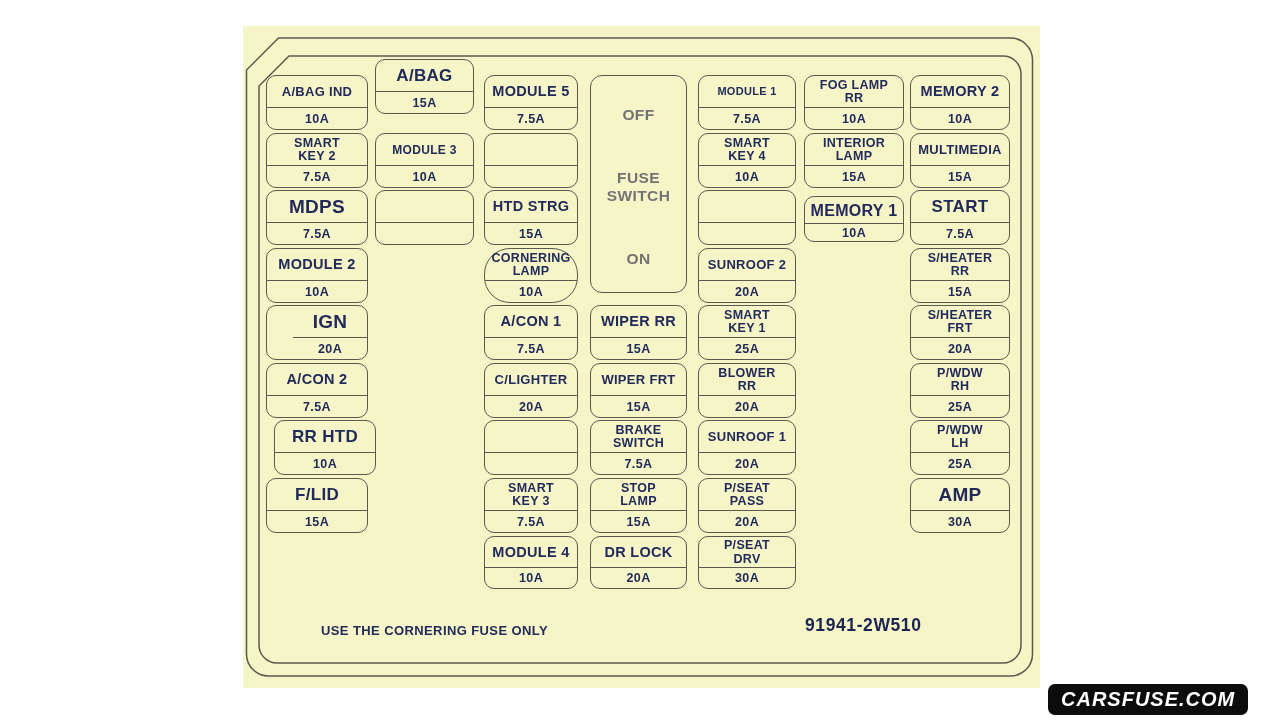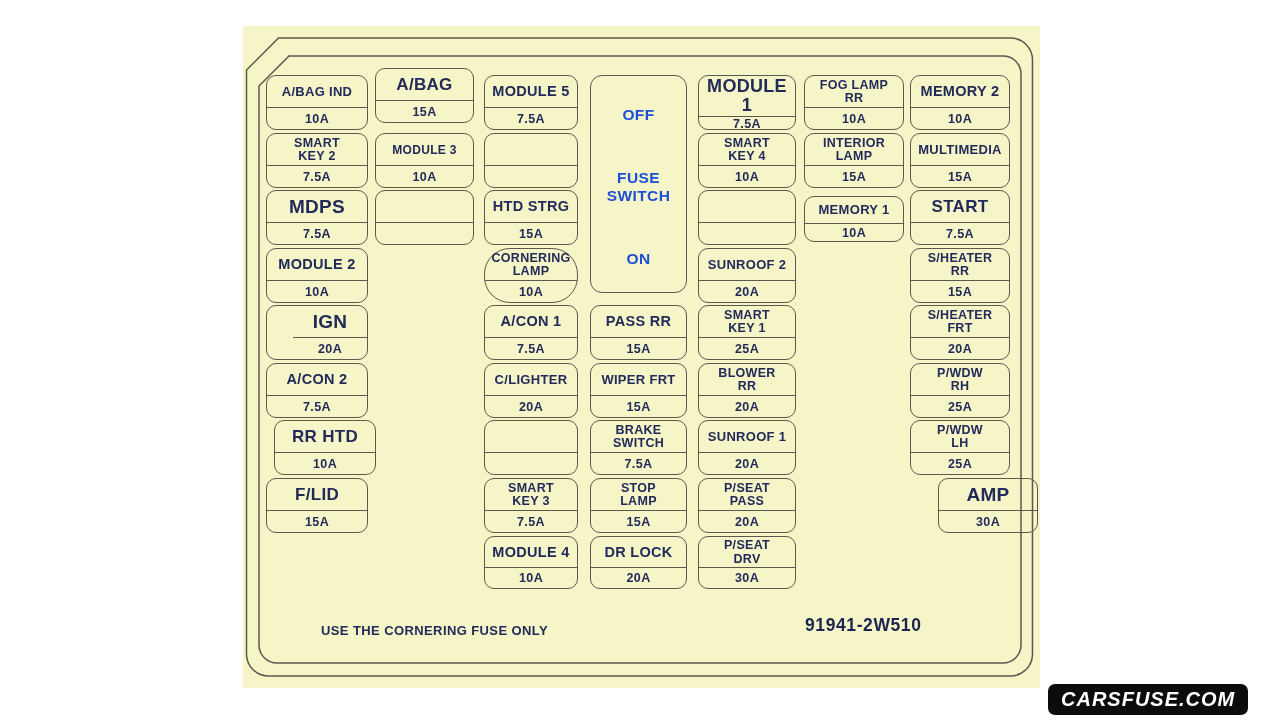--- a/index.html
+++ b/index.html
@@ -29,21 +29,21 @@
   .fuse-amp{
     border-top:1.4px solid #5b594d;
     display:flex;align-items:center;justify-content:center;
     font-weight:bold;font-size:12.5px;letter-spacing:.4px;
   }
   .switch-box{
     position:absolute;left:347px;top:49px;width:97px;height:218px;
     border:1.6px solid #5b594d;border-radius:12px;box-sizing:border-box;
     display:flex;flex-direction:column;justify-content:space-between;
     padding:30px 0 24px 0;
-    color:#1d4ed8;font-weight:bold;font-size:15.5px;text-align:center;
+    color:#737373;font-weight:bold;font-size:15.5px;text-align:center;
     letter-spacing:.4px;
   }
   .switch-mid{white-space:pre-line;line-height:1.15;}
   .bottom-note{
     position:absolute;left:78px;top:597px;
     font-weight:bold;font-size:13px;color:#222a5a;letter-spacing:.4px;
   }
   .part-number{
     position:absolute;left:562px;top:589px;
     font-weight:bold;font-size:17.5px;color:#1c2452;letter-spacing:.6px;
@@ -92,21 +92,21 @@
         <div class="fuse-amp" style="height: 21px;">7.5A</div>
       </div>
       <div class="fuse-box" style="left: 31px; top: 394px; width: 102px; height: 55px;">
         <div class="fuse-label" style="font-size: 17px;">RR HTD</div>
         <div class="fuse-amp" style="height: 21px;">10A</div>
       </div>
       <div class="fuse-box" style="left: 23px; top: 452px; width: 102px; height: 55px;">
         <div class="fuse-label" style="font-size: 17px;">F/LID</div>
         <div class="fuse-amp" style="height: 21px;">15A</div>
       </div>
-      <div class="fuse-box" style="left: 132px; top: 42px; width: 99px; height: 55px;">
+      <div class="fuse-box" style="left: 132px; top: 33px; width: 99px; height: 55px;">
         <div class="fuse-label" style="font-size: 17px;">A/BAG</div>
         <div class="fuse-amp" style="height: 21px;">15A</div>
       </div>
       <div class="fuse-box" style="left: 132px; top: 107px; width: 99px; height: 55px;">
         <div class="fuse-label" style="font-size: 12px;">MODULE 3</div>
         <div class="fuse-amp" style="height: 21px;">10A</div>
       </div>
       <div class="fuse-box" style="left: 132px; top: 164px; width: 99px; height: 55px;">
         <div class="fuse-label" style="font-size: 17px;"></div>
         <div class="fuse-amp" style="height: 21px;"></div>
@@ -143,21 +143,21 @@
       <div class="fuse-box" style="left: 241px; top: 452px; width: 94px; height: 55px;">
         <div class="fuse-label" style="font-size: 12.5px;">SMART
 KEY 3</div>
         <div class="fuse-amp" style="height: 21px;">7.5A</div>
       </div>
       <div class="fuse-box" style="left: 241px; top: 510px; width: 94px; height: 53px;">
         <div class="fuse-label" style="font-size: 14.5px;">MODULE 4</div>
         <div class="fuse-amp" style="height: 20px;">10A</div>
       </div>
       <div class="fuse-box" style="left: 347px; top: 279px; width: 97px; height: 55px;">
-        <div class="fuse-label" style="font-size: 14.5px;">PASS RR</div>
+        <div class="fuse-label" style="font-size: 14.5px;">WIPER RR</div>
         <div class="fuse-amp" style="height: 21px;">15A</div>
       </div>
       <div class="fuse-box" style="left: 347px; top: 337px; width: 97px; height: 55px;">
         <div class="fuse-label" style="font-size: 13px;">WIPER FRT</div>
         <div class="fuse-amp" style="height: 21px;">15A</div>
       </div>
       <div class="fuse-box" style="left: 347px; top: 394px; width: 97px; height: 55px;">
         <div class="fuse-label" style="font-size: 12.5px;">BRAKE
 SWITCH</div>
         <div class="fuse-amp" style="height: 21px;">7.5A</div>
@@ -165,21 +165,21 @@
       <div class="fuse-box" style="left: 347px; top: 452px; width: 97px; height: 55px;">
         <div class="fuse-label" style="font-size: 12.5px;">STOP
 LAMP</div>
         <div class="fuse-amp" style="height: 21px;">15A</div>
       </div>
       <div class="fuse-box" style="left: 347px; top: 510px; width: 97px; height: 53px;">
         <div class="fuse-label" style="font-size: 14.5px;">DR LOCK</div>
         <div class="fuse-amp" style="height: 20px;">20A</div>
       </div>
       <div class="fuse-box" style="left: 455px; top: 49px; width: 98px; height: 55px;">
-        <div class="fuse-label" style="font-size: 18px;">MODULE 1</div>
+        <div class="fuse-label" style="font-size: 11px;">MODULE 1</div>
         <div class="fuse-amp" style="height: 21px;">7.5A</div>
       </div>
       <div class="fuse-box" style="left: 455px; top: 107px; width: 98px; height: 55px;">
         <div class="fuse-label" style="font-size: 12.5px;">SMART
 KEY 4</div>
         <div class="fuse-amp" style="height: 21px;">10A</div>
       </div>
       <div class="fuse-box" style="left: 455px; top: 164px; width: 98px; height: 55px;">
         <div class="fuse-label" style="font-size: 17px;"></div>
         <div class="fuse-amp" style="height: 21px;"></div>
@@ -216,21 +216,21 @@
         <div class="fuse-label" style="font-size: 12.5px;">FOG LAMP
 RR</div>
         <div class="fuse-amp" style="height: 21px;">10A</div>
       </div>
       <div class="fuse-box" style="left: 561px; top: 107px; width: 100px; height: 55px; justify-content: space-between;">
         <div class="fuse-label" style="font-size: 12.5px;">INTERIOR
 LAMP</div>
         <div class="fuse-amp" style="height: 21px;">15A</div>
       </div>
       <div class="fuse-box" style="left: 561px; top: 170px; width: 100px; height: 46px;">
-        <div class="fuse-label" style="font-size: 13px;">MEMORY 1</div>
+        <div class="fuse-label" style="font-size: 16px;">MEMORY 1</div>
         <div class="fuse-amp" style="height: 17px;">10A</div>
       </div>
       <div class="fuse-box" style="left: 667px; top: 49px; width: 100px; height: 55px;">
         <div class="fuse-label" style="font-size: 14.5px;">MEMORY 2</div>
         <div class="fuse-amp" style="height: 21px;">10A</div>
       </div>
       <div class="fuse-box" style="left: 667px; top: 107px; width: 100px; height: 55px;">
         <div class="fuse-label" style="font-size: 13px;">MULTIMEDIA</div>
         <div class="fuse-amp" style="height: 21px;">15A</div>
       </div>
@@ -251,21 +251,21 @@
       <div class="fuse-box" style="left: 667px; top: 337px; width: 100px; height: 55px;">
         <div class="fuse-label" style="font-size: 12.5px;">P/WDW
 RH</div>
         <div class="fuse-amp" style="height: 21px;">25A</div>
       </div>
       <div class="fuse-box" style="left: 667px; top: 394px; width: 100px; height: 55px;">
         <div class="fuse-label" style="font-size: 12.5px;">P/WDW
 LH</div>
         <div class="fuse-amp" style="height: 21px;">25A</div>
       </div>
-      <div class="fuse-box" style="left: 667px; top: 452px; width: 100px; height: 55px; margin-left: 28px;">
+      <div class="fuse-box" style="left: 667px; top: 452px; width: 100px; height: 55px;">
         <div class="fuse-label" style="font-size: 19px;">AMP</div>
         <div class="fuse-amp" style="height: 21px;">30A</div>
       </div>
     </div>
 
   <div class="switch-box">
     <div>OFF</div>
     <div class="switch-mid">FUSE
 SWITCH</div>
     <div>ON</div>

